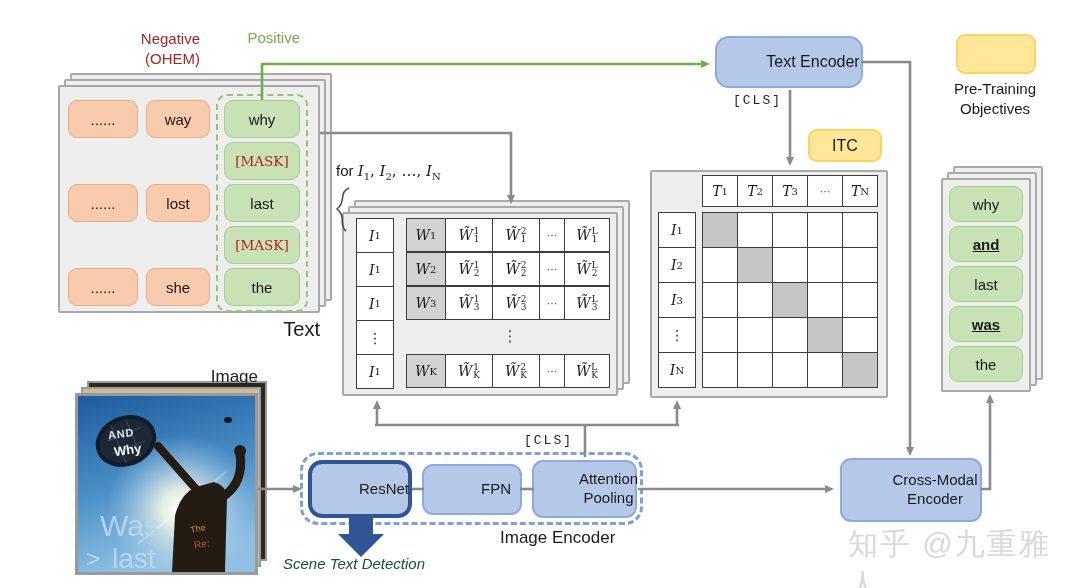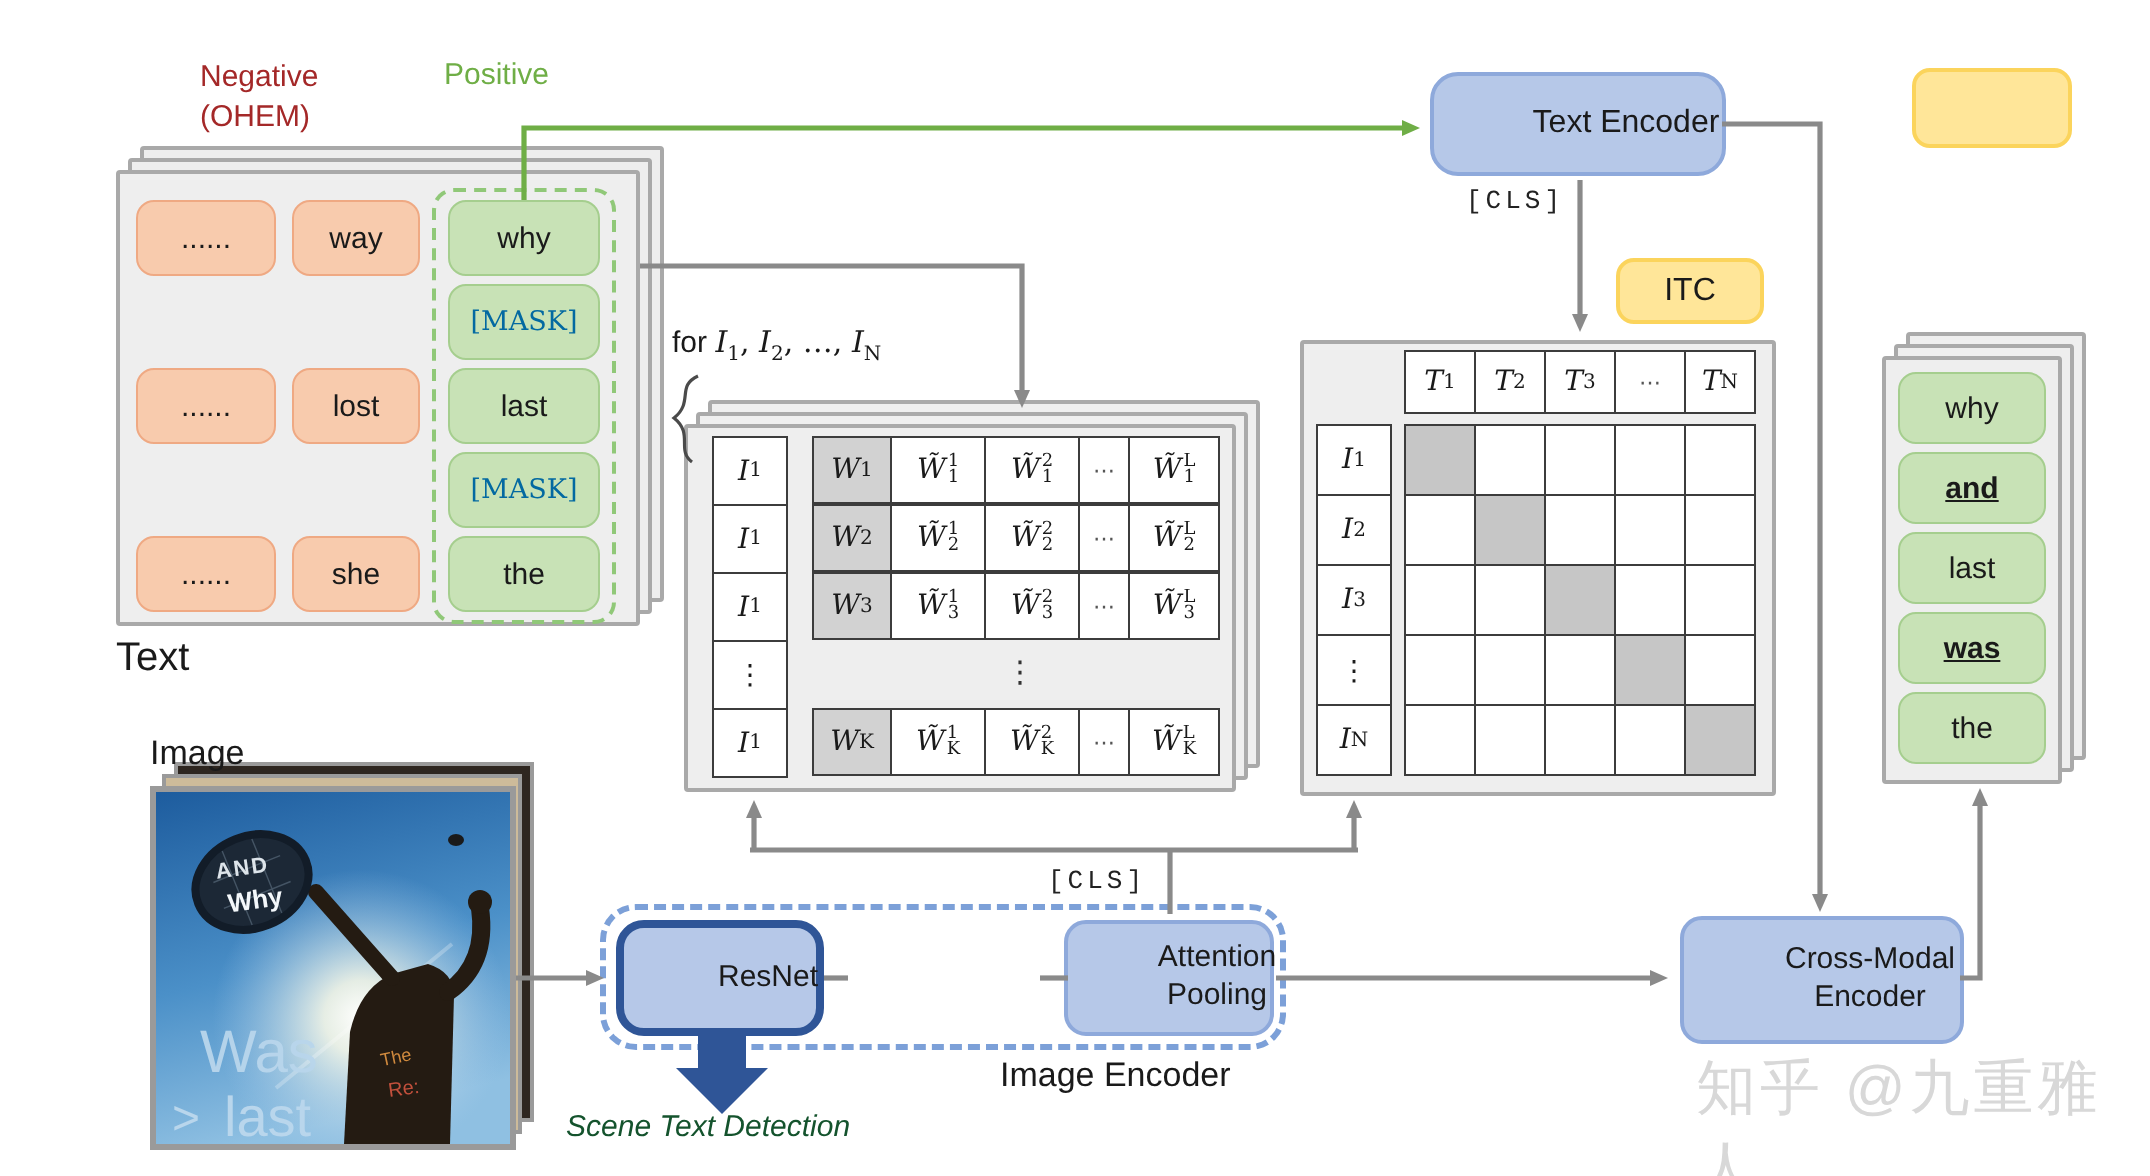--- a/index.html
+++ b/index.html
@@ -1,26 +1,26 @@
 <!DOCTYPE html>
 <html><head>
 <meta charset="utf-8">
 <style>
   html,body{margin:0;padding:0;background:#fff;}
   #cv{position:relative;width:1075px;height:588px;background:#ffffff;overflow:hidden;
       font-family:"Liberation Sans",sans-serif;color:#1a1a1a;}
   .abs{position:absolute;}
   .sheet{position:absolute;background:#eeeeee;border:2px solid #a9a9a9;border-radius:2px;box-sizing:border-box;}
   .photosheet{position:absolute;border:2px solid #9a9a9a;box-sizing:border-box;}
-  .lbl{position:absolute;text-align:left;}
+  .lbl{position:absolute;text-align:right;}
   .obox{position:absolute;background:#f8cbad;border:1.6px solid #efa983;border-radius:9px;
         display:flex;align-items:center;justify-content:center;font-size:15px;box-sizing:border-box;}
   .gbox{position:absolute;background:#c8e2b6;border:1.6px solid #a5ce8e;border-radius:9px;
         display:flex;align-items:center;justify-content:center;font-size:15px;box-sizing:border-box;}
-  .mask{color:#0369a1;font-family:"DejaVu Serif",serif;font-size:13.5px;}
+  .mask{color:#b91c1c;font-family:"DejaVu Serif",serif;font-size:13.5px;}
   .emph{font-weight:bold;text-decoration:underline;}
   .badge{position:absolute;background:#ffe699;border:2px solid #fbd45c;border-radius:9px;
          display:flex;align-items:center;justify-content:center;font-size:16px;box-sizing:border-box;}
   .bluebox{position:absolute;background:#b6c8e8;border:2px solid #8ea9db;border-radius:11px;
            display:flex;flex-direction:column;align-items:center;justify-content:center;
            font-size:15px;box-sizing:border-box;line-height:1.25;padding-left:48px;}
   .mcell{position:absolute;background:#fff;border:1px solid #3c3c3c;display:flex;align-items:center;
          justify-content:center;font-size:14px;box-sizing:border-box;}
   .shade{background:#d2d2d2;}
   .diag{background:#c6c6c6;}
@@ -322,35 +322,40 @@
       <div class="mcell" style="left: 737px; top: 352px; width: 36px; height: 36px;"></div>
       <div class="mcell" style="left: 772px; top: 352px; width: 36px; height: 36px;"></div>
       <div class="mcell" style="left: 807px; top: 352px; width: 36px; height: 36px;"></div>
       <div class="mcell diag" style="left: 842px; top: 352px; width: 36px; height: 36px;"></div>
     </div>
 
   <div class="bluebox z30" style="left:715px;top:36px;width:148px;height:52px;font-size:16px;border-radius:14px;">Text Encoder</div>
   <div class="abs mono z30" style="left:733px;top:93px;">[CLS]</div>
 
   <div class="badge z20" style="left:956px;top:34px;width:80px;height:40px;"></div>
+  <div class="abs z20" style="left:930px;top:79px;width:130px;font-size:15px;line-height:1.3;text-align:center;">
+    <span>Pre-Training</span><br>
+    <span>Objectives</span>
+  </div>
 
   <div class="abs z30" id="mlm-words" style="left:0;top:0;">
       <div class="gbox" style="left: 949px; top: 186px; width: 74px; height: 36px;">why</div>
       <div class="gbox" style="left: 949px; top: 226px; width: 74px; height: 36px;">
         <span class="emph">and</span>
       </div>
       <div class="gbox" style="left: 949px; top: 266px; width: 74px; height: 36px;">last</div>
       <div class="gbox" style="left: 949px; top: 306px; width: 74px; height: 36px;">
         <span class="emph">was</span>
       </div>
       <div class="gbox" style="left: 949px; top: 346px; width: 74px; height: 36px;">the</div>
     </div>
 
   <div class="abs z10" style="left:300px;top:452px;width:343px;height:73px;border:3px dashed #7ca0d8;border-radius:18px;box-sizing:border-box;"></div>
   <div class="bluebox z30" style="left:308px;top:460px;width:104px;height:58px;border:4px solid #2f5597;border-radius:14px;">ResNet</div>
+  <div class="bluebox z30" style="left:422px;top:464px;width:100px;height:51px;">FPN</div>
   <div class="bluebox z30" style="left:532px;top:460px;width:105px;height:58px;">
     <span>Attention</span>
     <span>Pooling</span>
   </div>
   <div class="abs mono z30" style="left:524px;top:433px;">[CLS]</div>
   <div class="abs z20" style="left:500px;top:528px;font-size:17px;">Image Encoder</div>
   <svg class="abs z30" style="left:332px;top:515px;" width="56" height="44">
     <polygon points="17,0 41,0 41,19 52,19 29,42 6,19 17,19" fill="#2f5597"></polygon>
   </svg>
   <div class="abs z20" style="left:283px;top:555px;font-size:15px;font-style:italic;color:#14532d;">Scene Text Detection</div>

